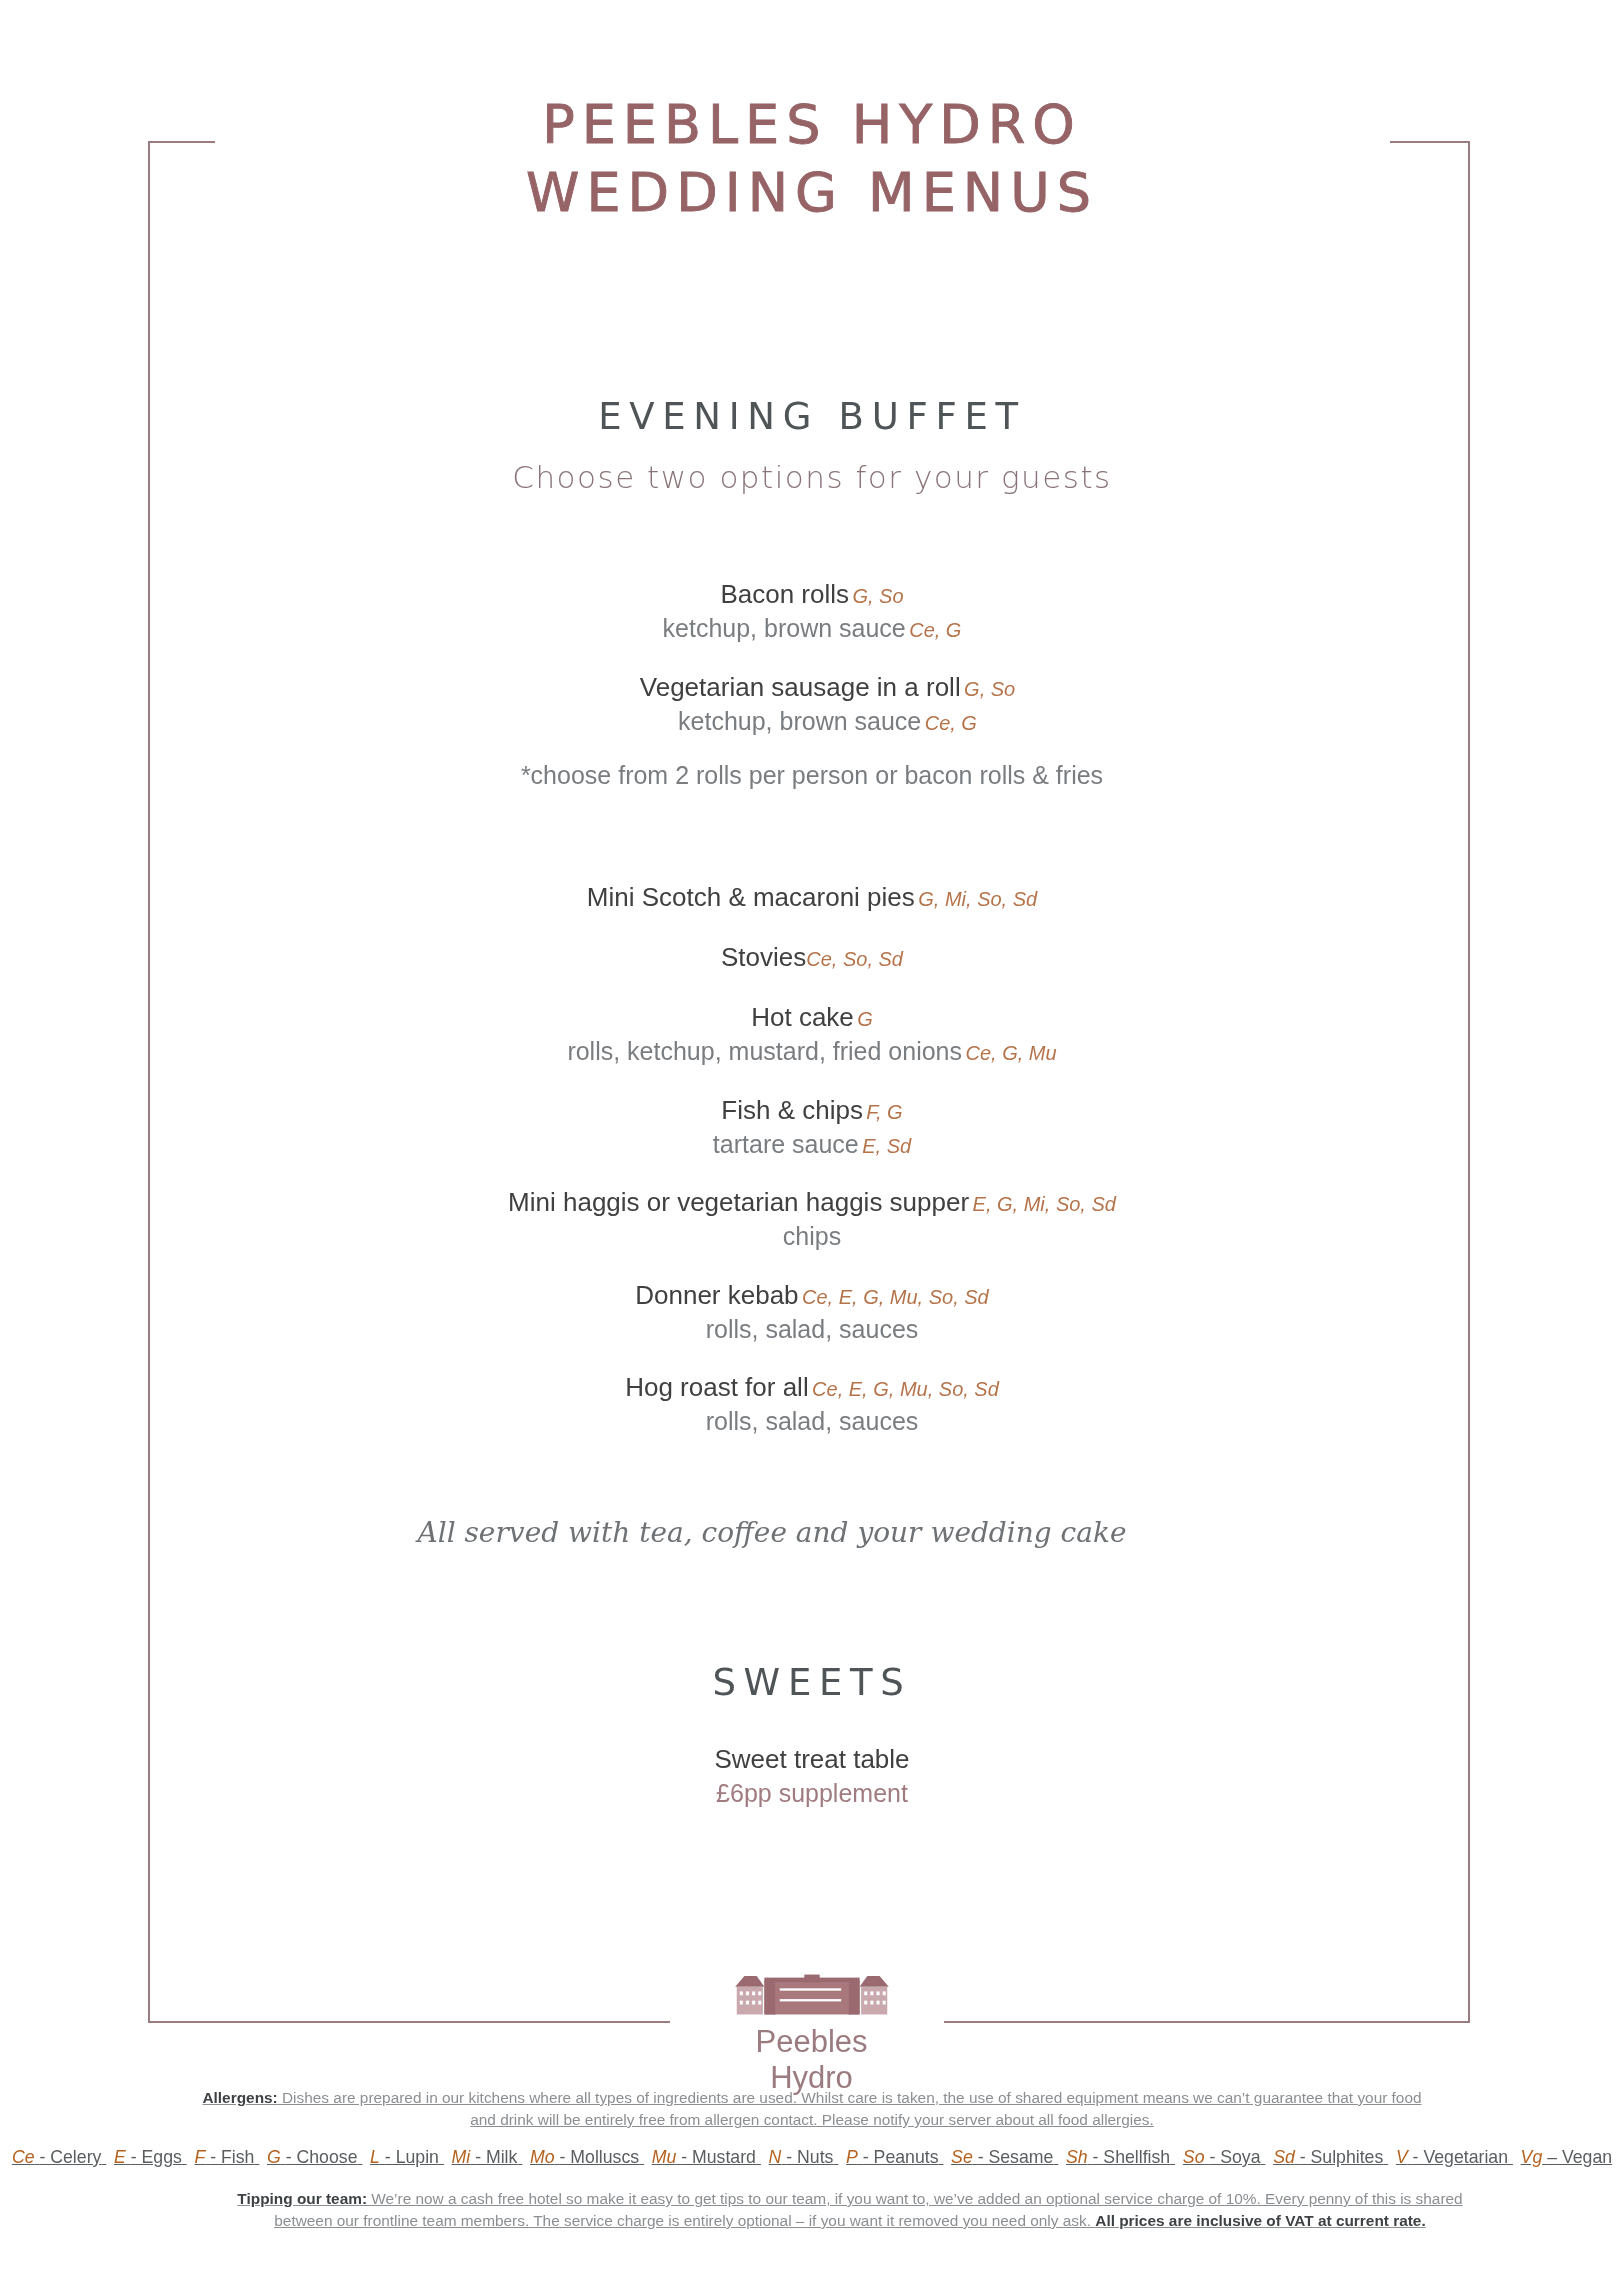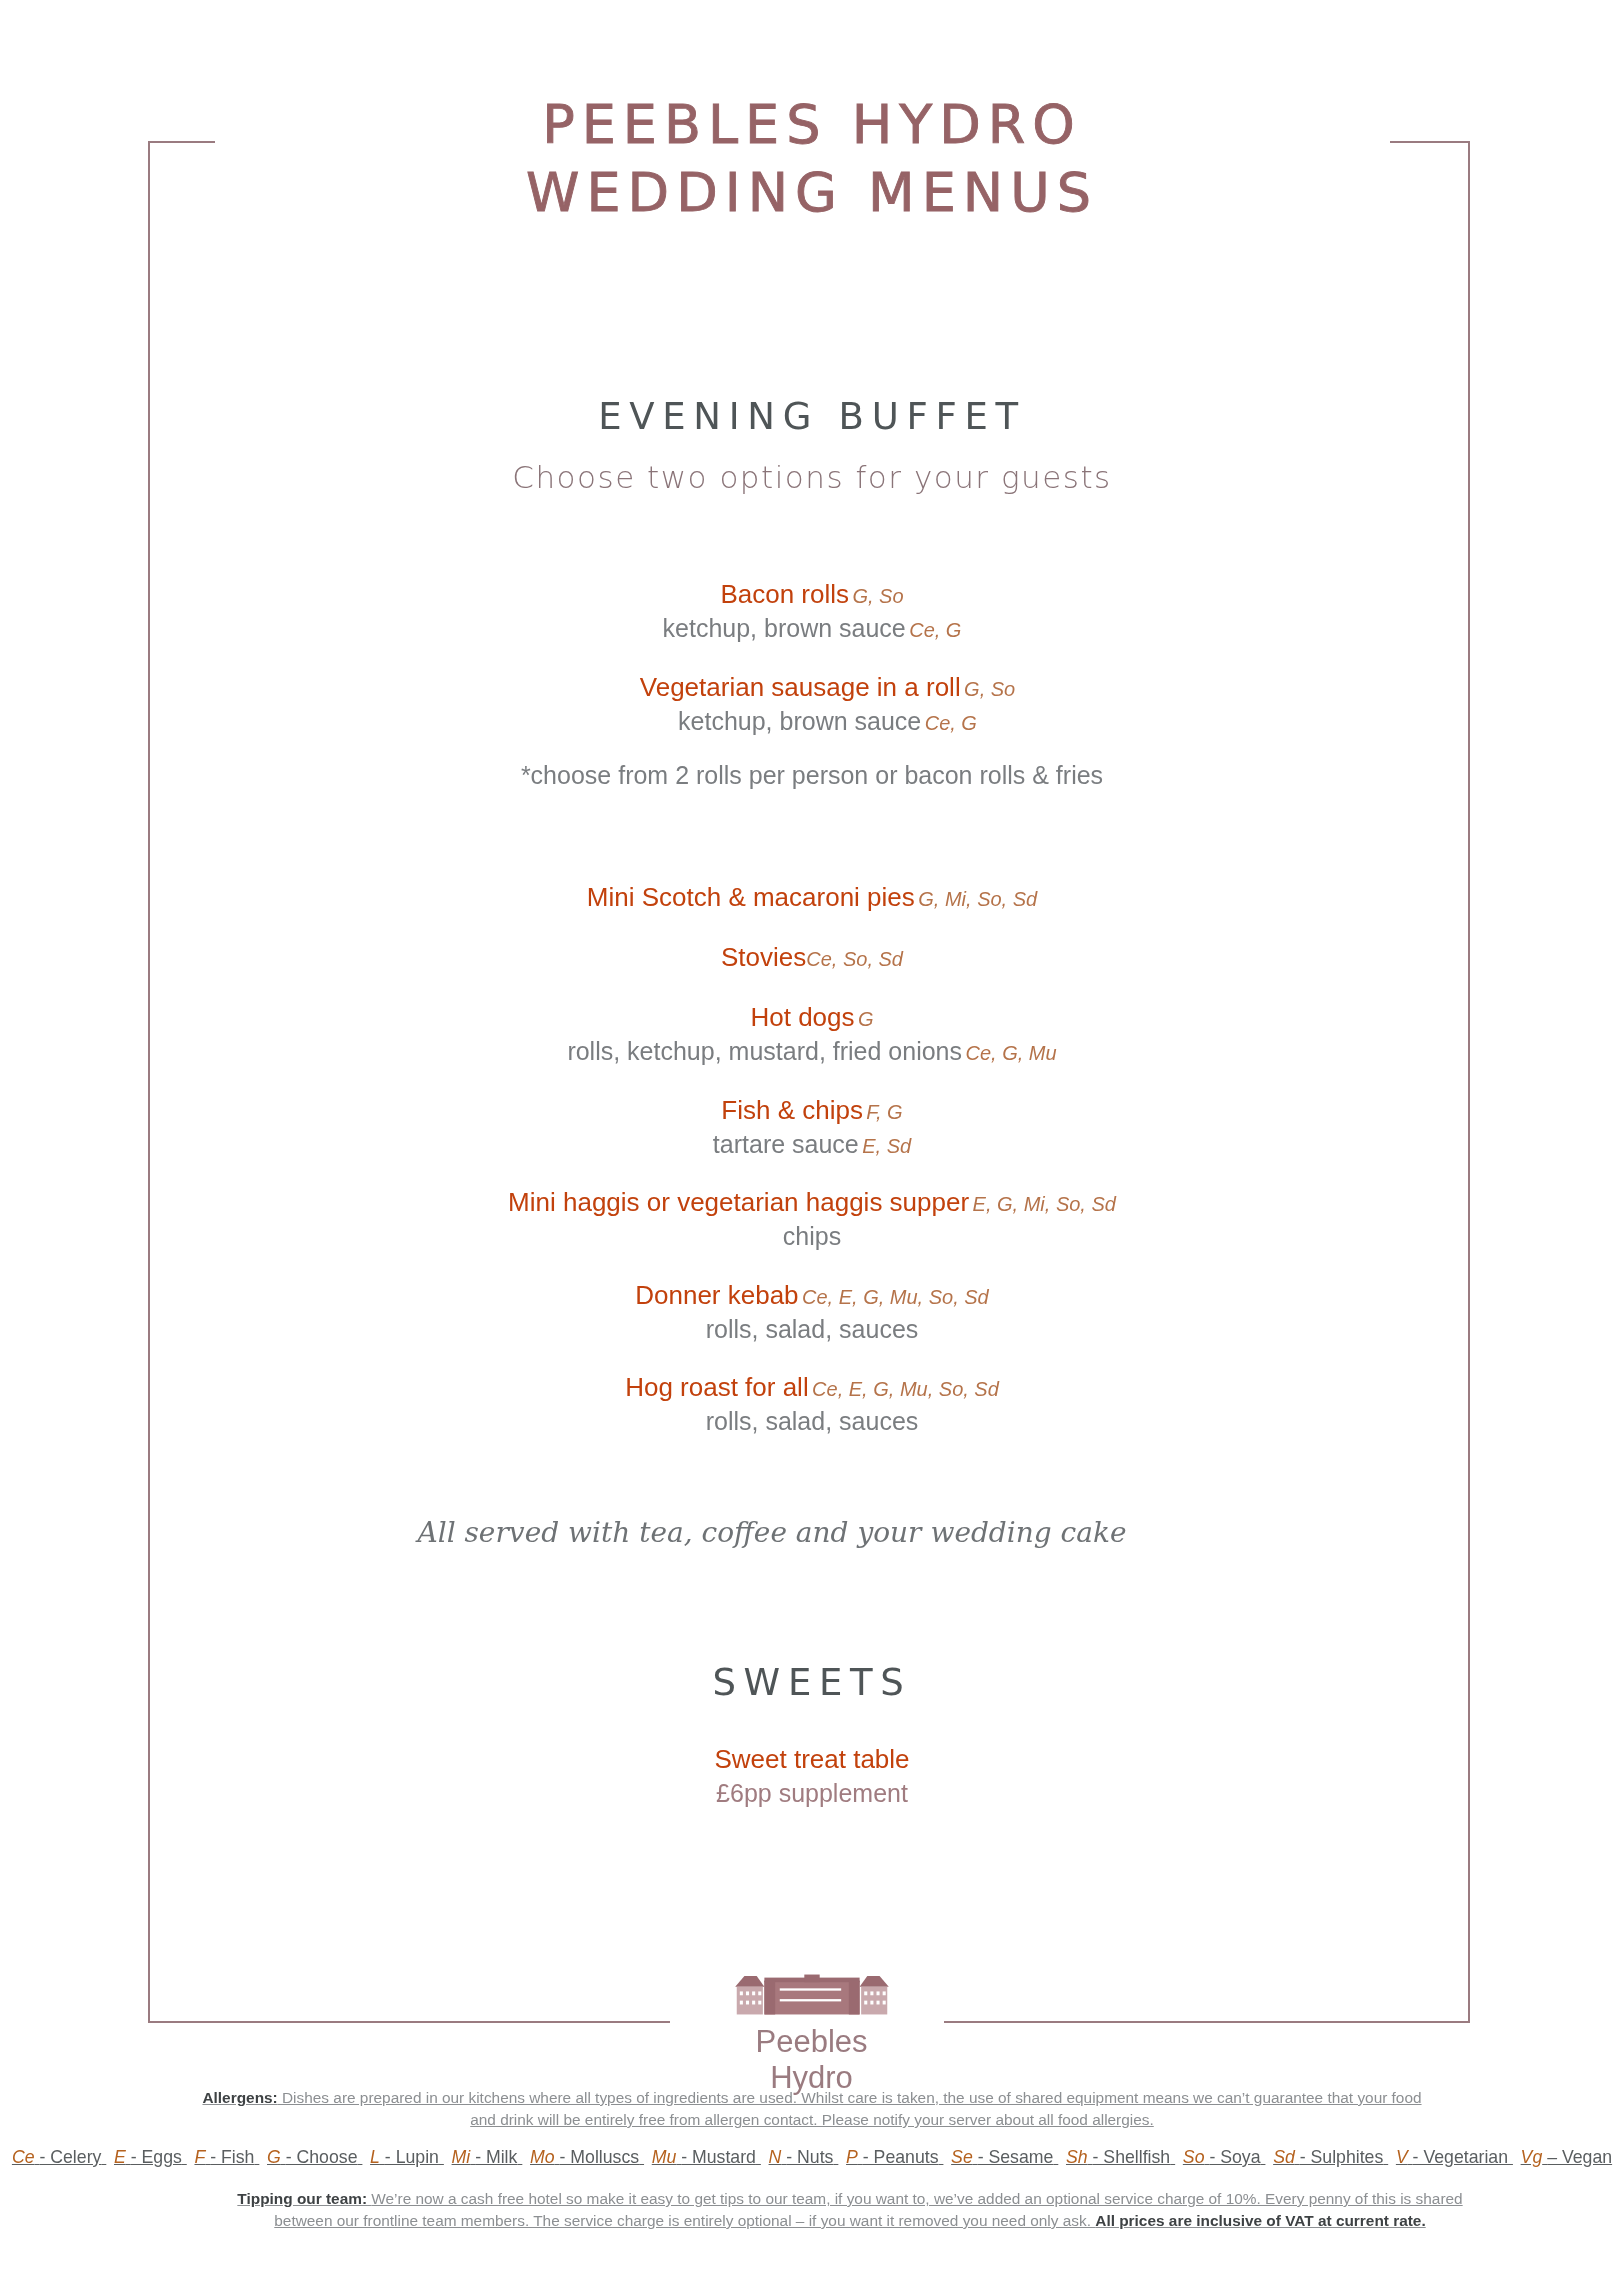--- a/index.html
+++ b/index.html
@@ -8,21 +8,21 @@
   .frame-line { position: absolute; background: #9a7b80; }
 
   .title-block { position: absolute; left: 0; width: 1624px; top: 91px; text-align: center; }
   .title-line { display: block; font-family: "DejaVu Sans", sans-serif; font-weight: normal; font-size: 54px; line-height: 68px; letter-spacing: 7px; color: #966366; -webkit-text-stroke: 0.9px #966366; }
 
   .section-title { position: absolute; left: 0; width: 1624px; text-align: center; font-family: "DejaVu Sans", sans-serif; font-size: 37px; letter-spacing: 7.7px; color: #4f5557; }
   .subtitle { position: absolute; left: 0; width: 1624px; top: 459px; text-align: center; font-family: "DejaVu Sans", sans-serif; font-weight: 200; font-size: 31px; letter-spacing: 1.5px; color: #8a7478; }
 
   .menu-list { position: absolute; left: 0; width: 1624px; text-align: center; }
   .item { margin: 0; }
-  .item-name { font-family: "Liberation Sans", sans-serif; font-size: 26px; color: #c2410c; line-height: 34px; text-align: right; }
+  .item-name { font-family: "Liberation Sans", sans-serif; font-size: 26px; color: #404040; line-height: 34px; text-align: right; }
   .allergen { font-family: "Liberation Sans", sans-serif; font-style: italic; font-size: 20px; color: #b5734a; }
   .item-desc { font-family: "Liberation Sans", sans-serif; font-size: 25px; color: #7a7d80; line-height: 34px; }
   .note { font-family: "Liberation Sans", sans-serif; font-size: 25px; color: #7a7d80; }
   .price { font-family: "Liberation Sans", sans-serif; font-size: 25px; color: #a07c80; line-height: 34px; }
 
   .served { position: absolute; left: 0; width: 1544px; top: 1516px; text-align: center; font-family: "DejaVu Serif", serif; font-style: italic; font-size: 28px; color: #6e7275; }
 
   .logo { position: absolute; left: 710px; top: 1973px; width: 203px; text-align: center; }
   .logo-text { display: block; font-family: "Liberation Sans", sans-serif; font-size: 31px; color: #9a7b80; margin-top: 4.6px; }
 
@@ -64,21 +64,21 @@
 </div>
 
 <div class="menu-list" style="top:880px;">
   <div class="item">
     <div><span class="item-name">Mini Scotch &amp; macaroni pies</span> <span class="allergen">G, Mi, So, Sd</span></div>
   </div>
   <div class="item" style="margin-top:26px;">
     <div><span class="item-name">Stovies</span><span class="allergen">Ce, So, Sd</span></div>
   </div>
   <div class="item" style="margin-top:26px;">
-    <div><span class="item-name">Hot dogs</span> <span class="allergen">G</span></div>
+    <div><span class="item-name">Hot cake</span> <span class="allergen">G</span></div>
     <div><span class="item-desc">rolls, ketchup, mustard, fried onions</span> <span class="allergen">Ce, G, Mu</span></div>
   </div>
   <div class="item" style="margin-top:24.6px;">
     <div><span class="item-name">Fish &amp; chips</span> <span class="allergen">F, G</span></div>
     <div><span class="item-desc">tartare sauce</span> <span class="allergen">E, Sd</span></div>
   </div>
   <div class="item" style="margin-top:24.6px;">
     <div><span class="item-name">Mini haggis or vegetarian haggis supper</span> <span class="allergen">E, G, Mi, So, Sd</span></div>
     <div><span class="item-desc">chips</span></div>
   </div>

